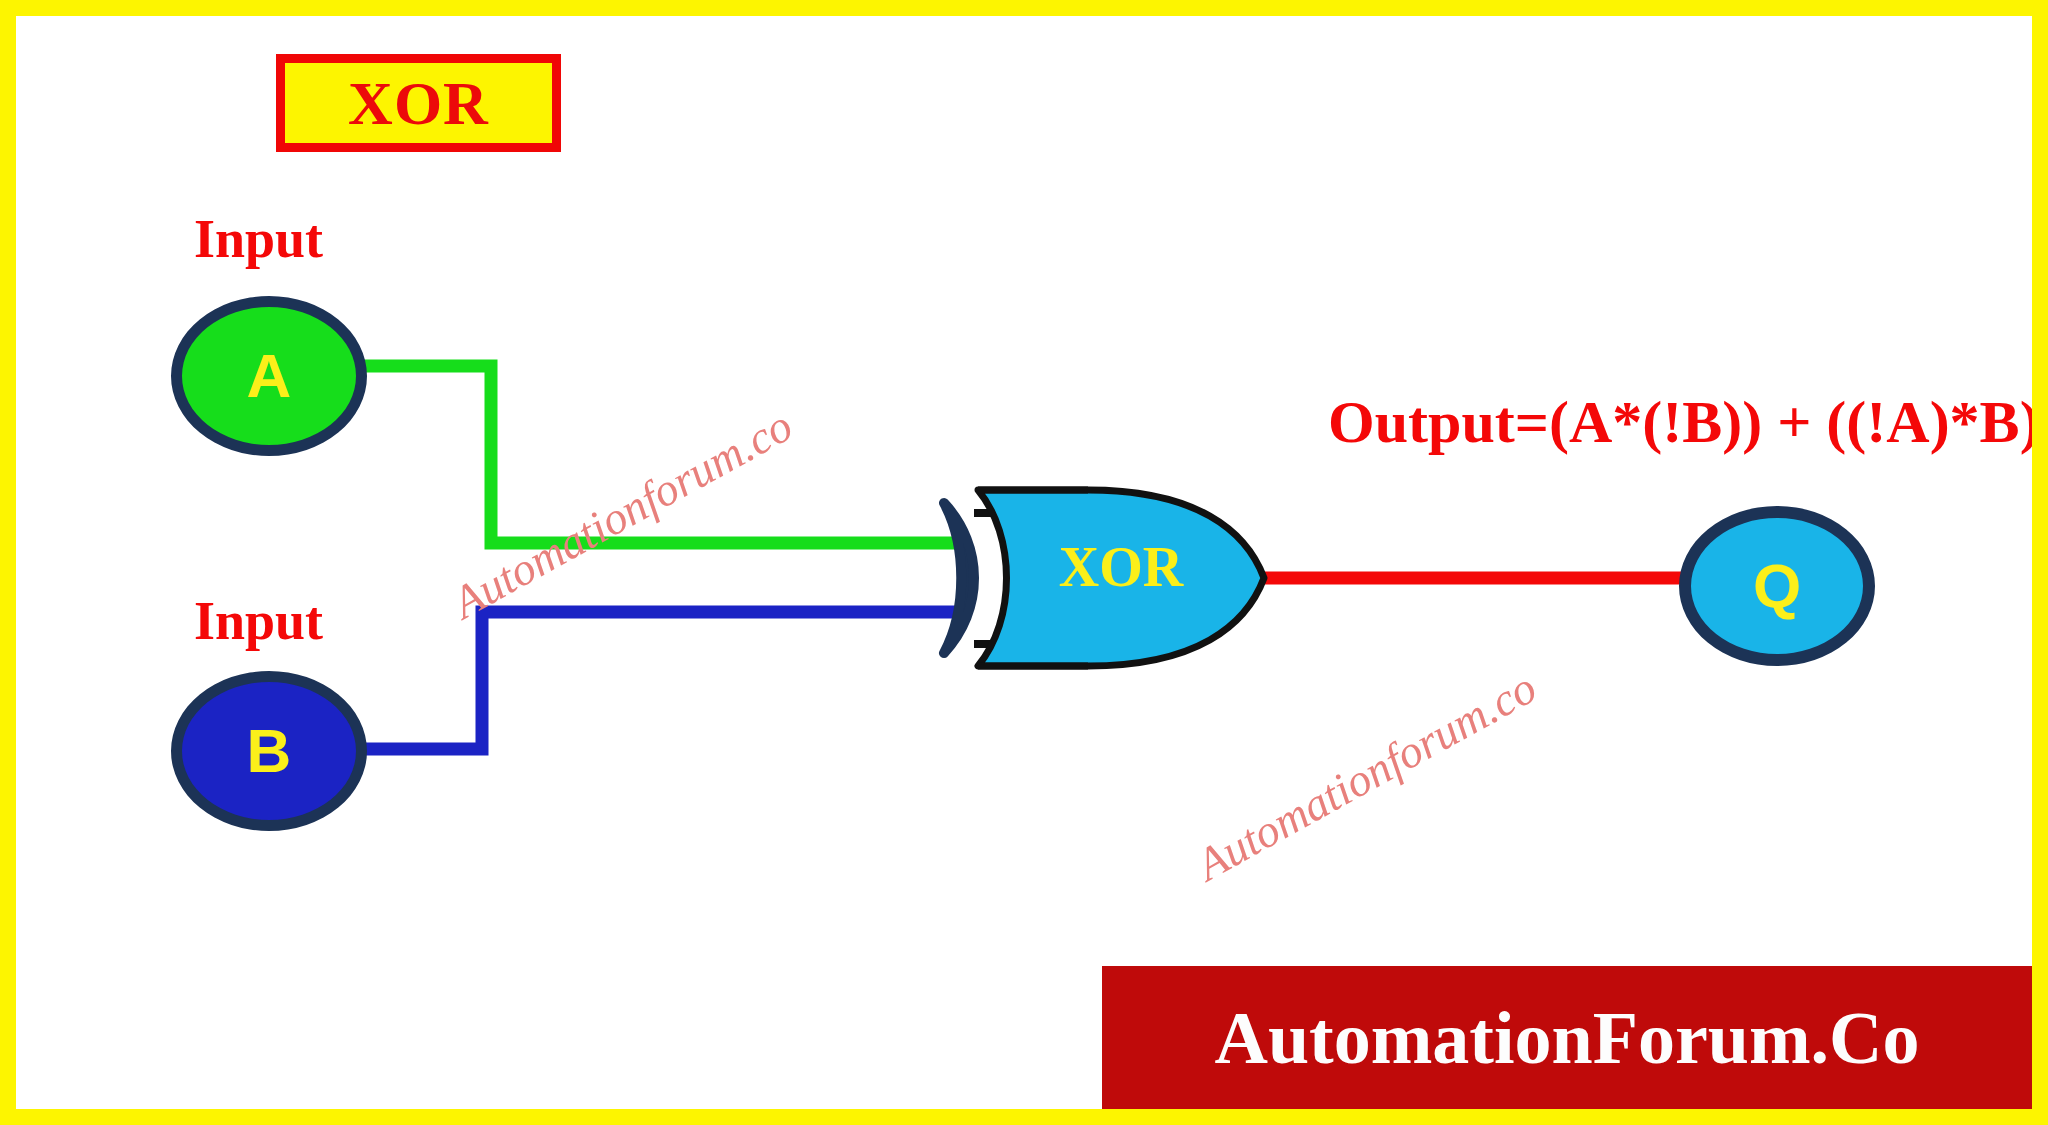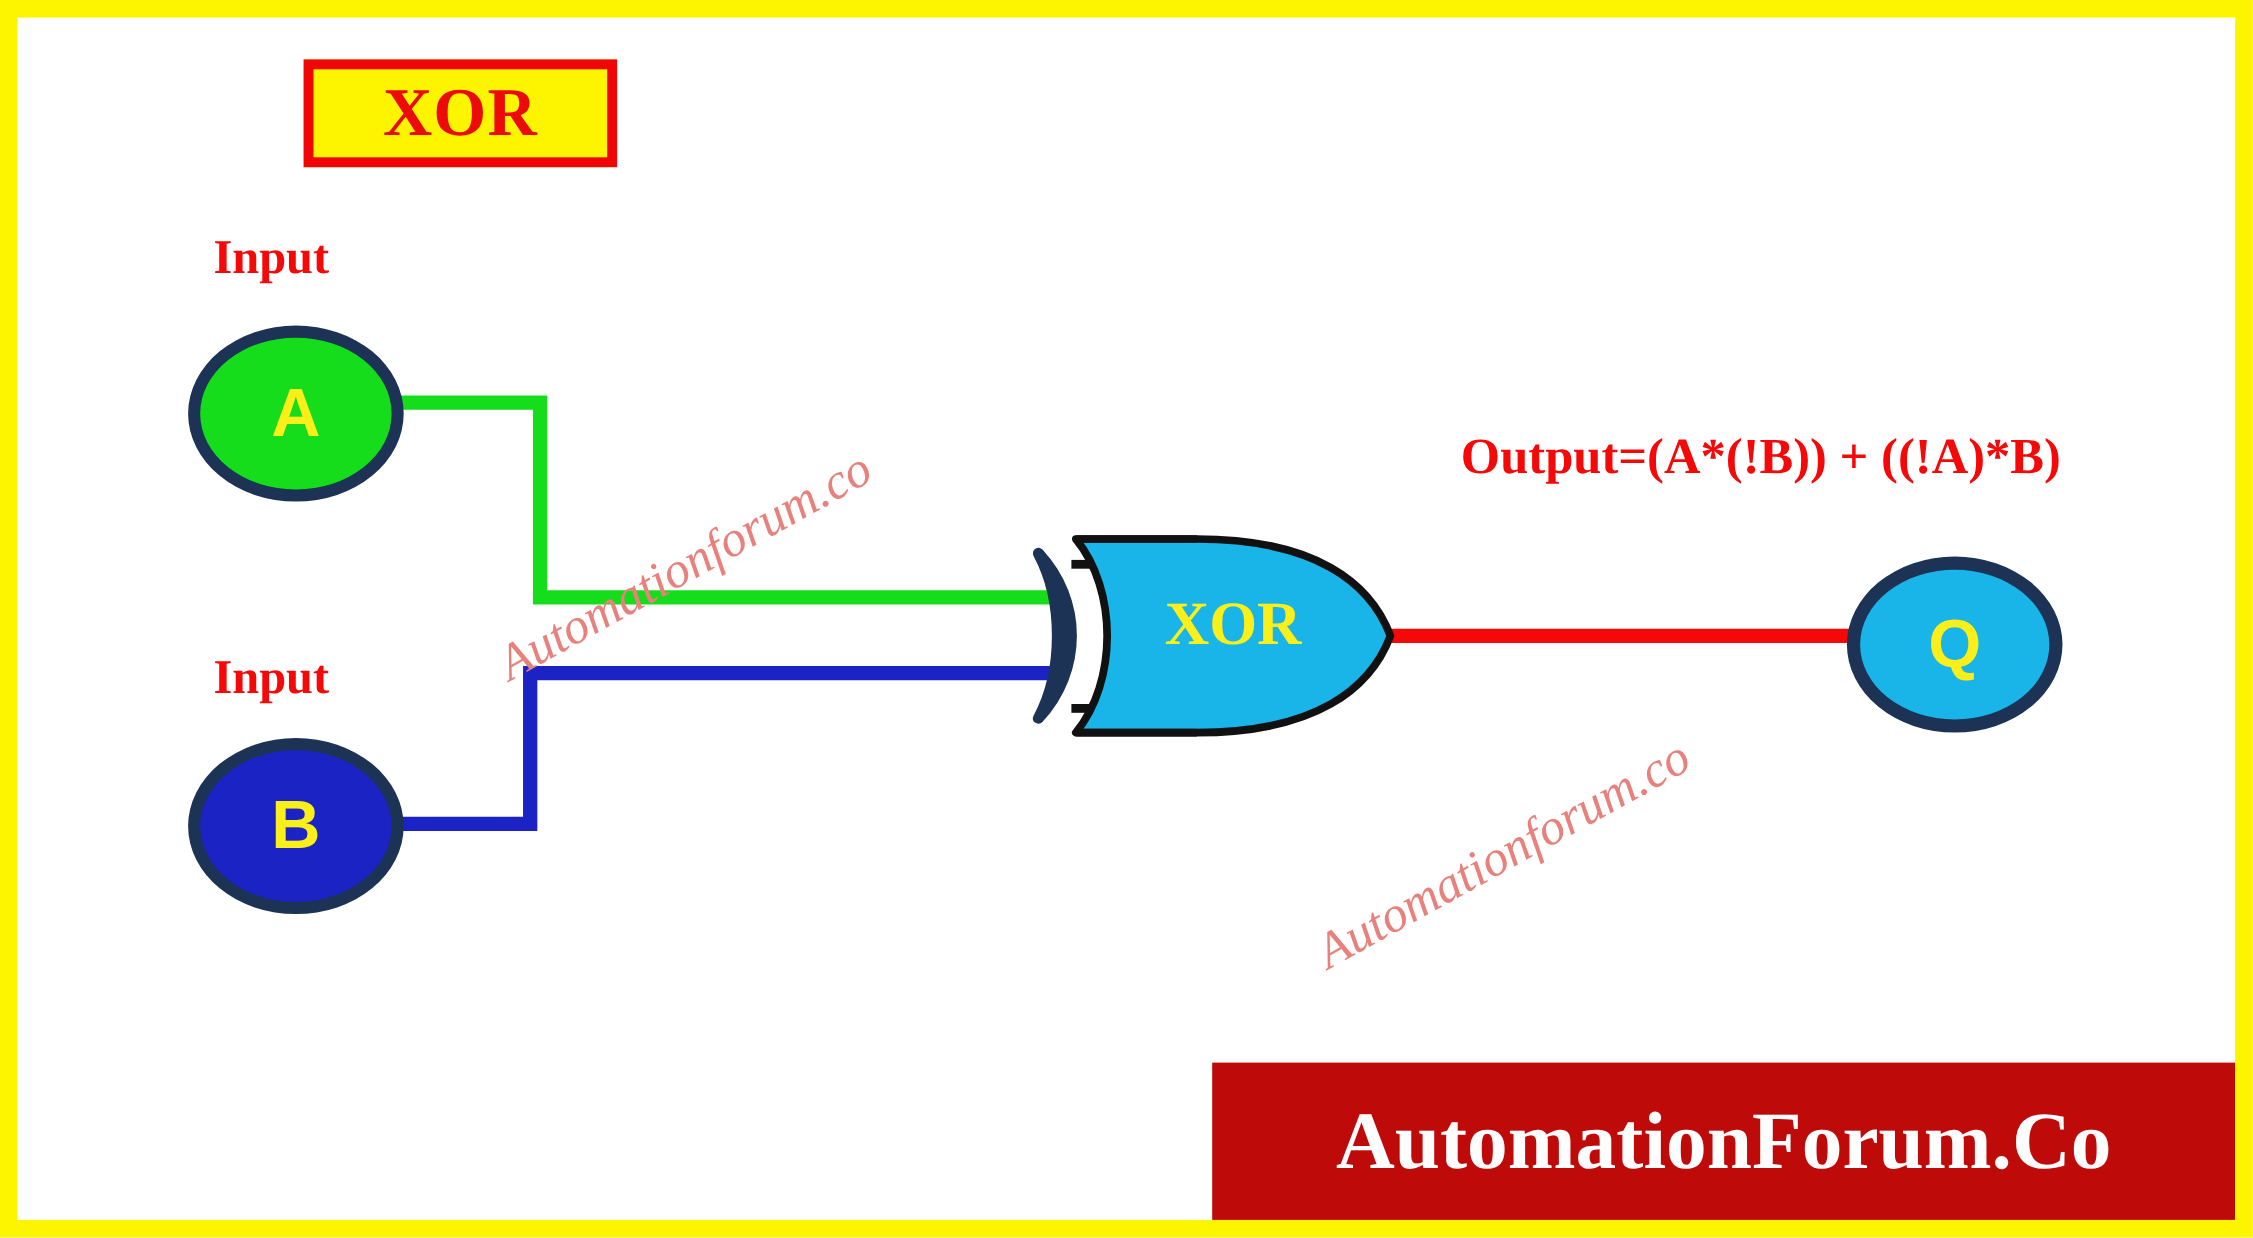--- a/index.html
+++ b/index.html
@@ -54,36 +54,36 @@
     letter-spacing: 1px;
     line-height: 1;
   }
 
   
   .input-label {
     position: absolute;
     color: #f40808;
     font-family: "Liberation Serif", serif;
     font-weight: bold;
-    font-size: 44px;
+    font-size: 54px;
     line-height: 1;
     white-space: nowrap;
   }
   #label-input-a { left: 178px; top: 196px; }
   #label-input-b { left: 178px; top: 578px; }
 
   
   #output-expression {
     position: absolute;
     left: 1312px;
     top: 376px;
     color: #f40808;
     font-family: "Liberation Serif", serif;
     font-weight: bold;
-    font-size: 46px;
+    font-size: 60px;
     line-height: 1;
     white-space: nowrap;
   }
 
   
   .node {
     position: absolute;
     border-radius: 50%;
     box-sizing: border-box;
     display: flex;

